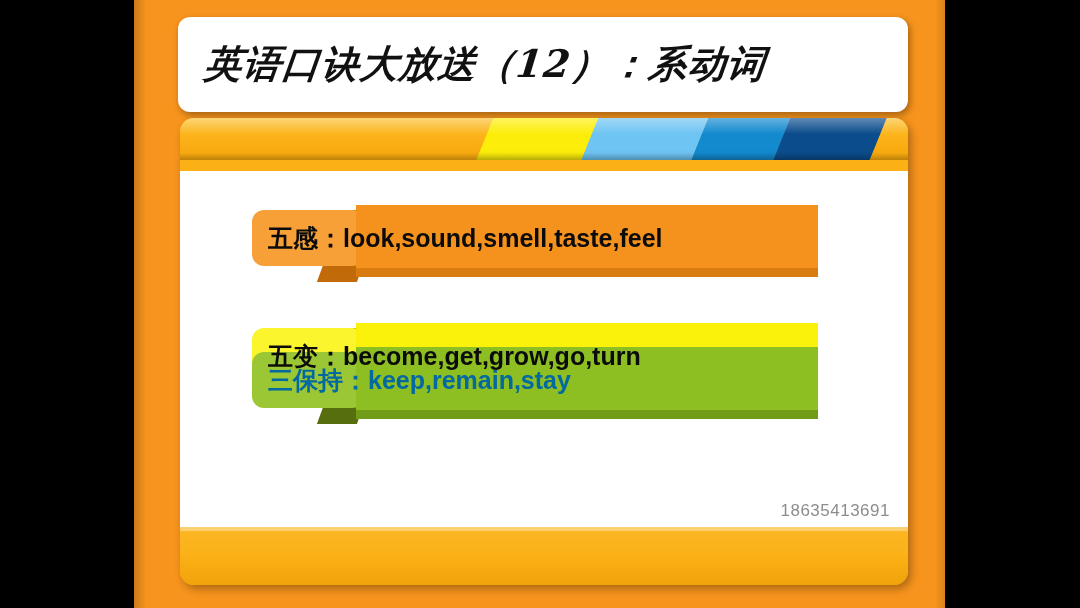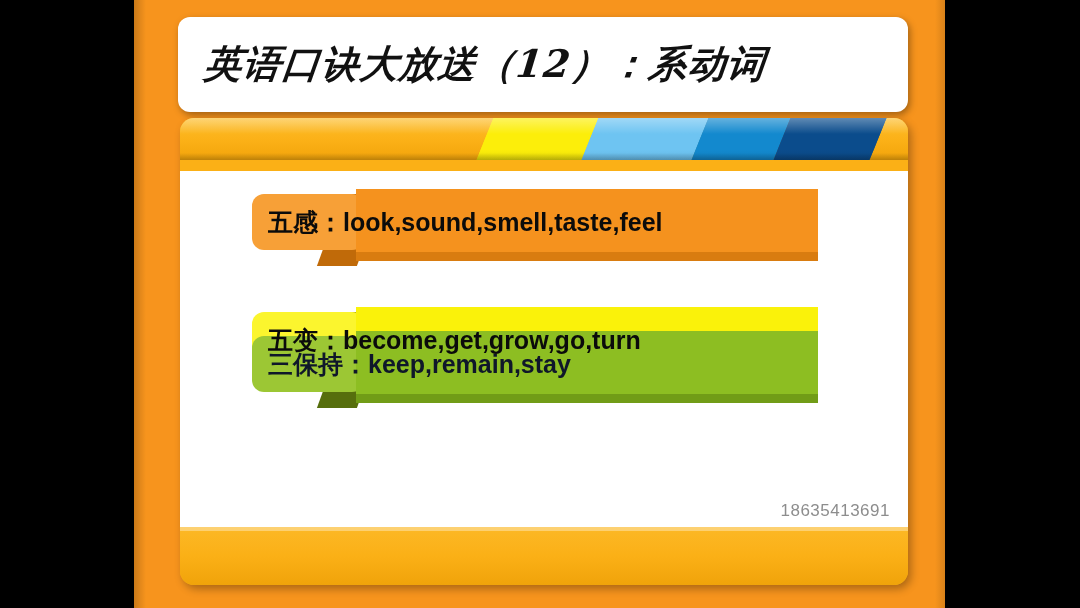--- a/index.html
+++ b/index.html
@@ -122,21 +122,21 @@
     top: 53px;
     width: 728px;
     height: 356px;
     background: #FFFFFF;
   }
 
   
   .bars {
     position: absolute;
     left: 0;
-    top: 0;
+    top: 16px;
     width: 728px;
     height: 356px;
   }
   .bar-row {
     position: absolute;
     left: 72px;
     width: 566px;
     height: 78px;
   }
   .bar-row.r0 { top: 18px; }
@@ -278,21 +278,21 @@
             <div class="bar-body" style="background: rgb(250, 242, 10);"></div>
             <div class="bar-lip" style="background: rgb(201, 196, 8);"></div>
             <div class="bar-label" style="color: rgb(11, 11, 11);">五变：become,get,grow,go,turn</div>
           </div>
 
           <div class="bar-row r2">
             <div class="bar-side" style="background: rgb(86, 110, 13);"></div>
             <div class="bar-cap" style="background: rgb(156, 199, 52);"></div>
             <div class="bar-body" style="background: rgb(141, 190, 34);"></div>
             <div class="bar-lip" style="background: rgb(113, 156, 23);"></div>
-            <div class="bar-label" style="color: #0f172a;">三保持：keep,remain,stay</div>
+            <div class="bar-label" style="color: #0369a1;">三保持：keep,remain,stay</div>
           </div>
 
 
         </div>
 
         <div class="watermark">
           <div class="wm-phone">18635413691</div>
         </div>
       </div>
 

